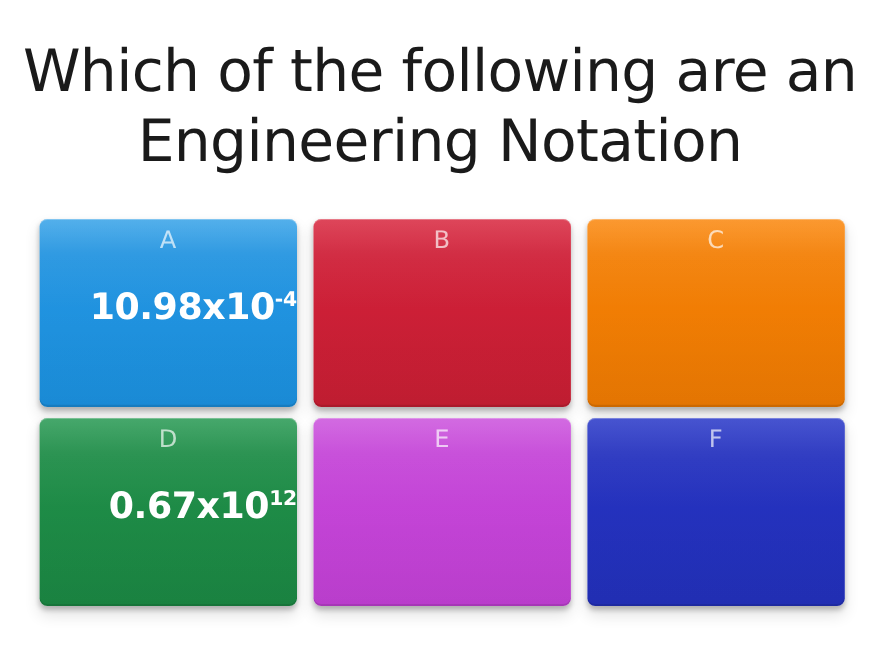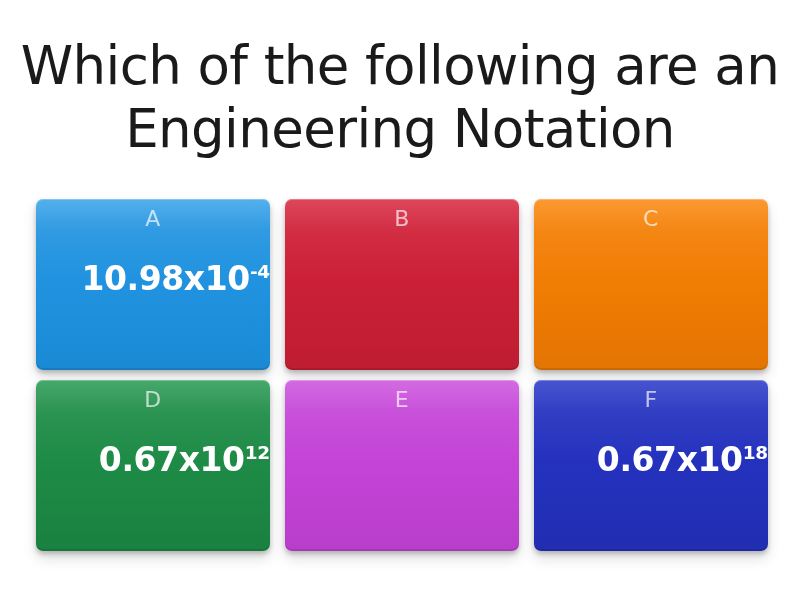--- a/index.html
+++ b/index.html
@@ -163,17 +163,16 @@
       <div class="card-letter">D</div>
       <div class="card-value long"><span>0.67x10</span><sup>12</sup></div>
     </div>
 
     <div class="answer-card c-purple">
       <div class="card-letter">E</div>
     </div>
 
     <div class="answer-card c-navy">
       <div class="card-letter">F</div>
-      <div class="card-value long"><span>0.67x10</span><sup>18</sup></div>
     </div>
 
   </div>
 </div>
 
 </body></html>

